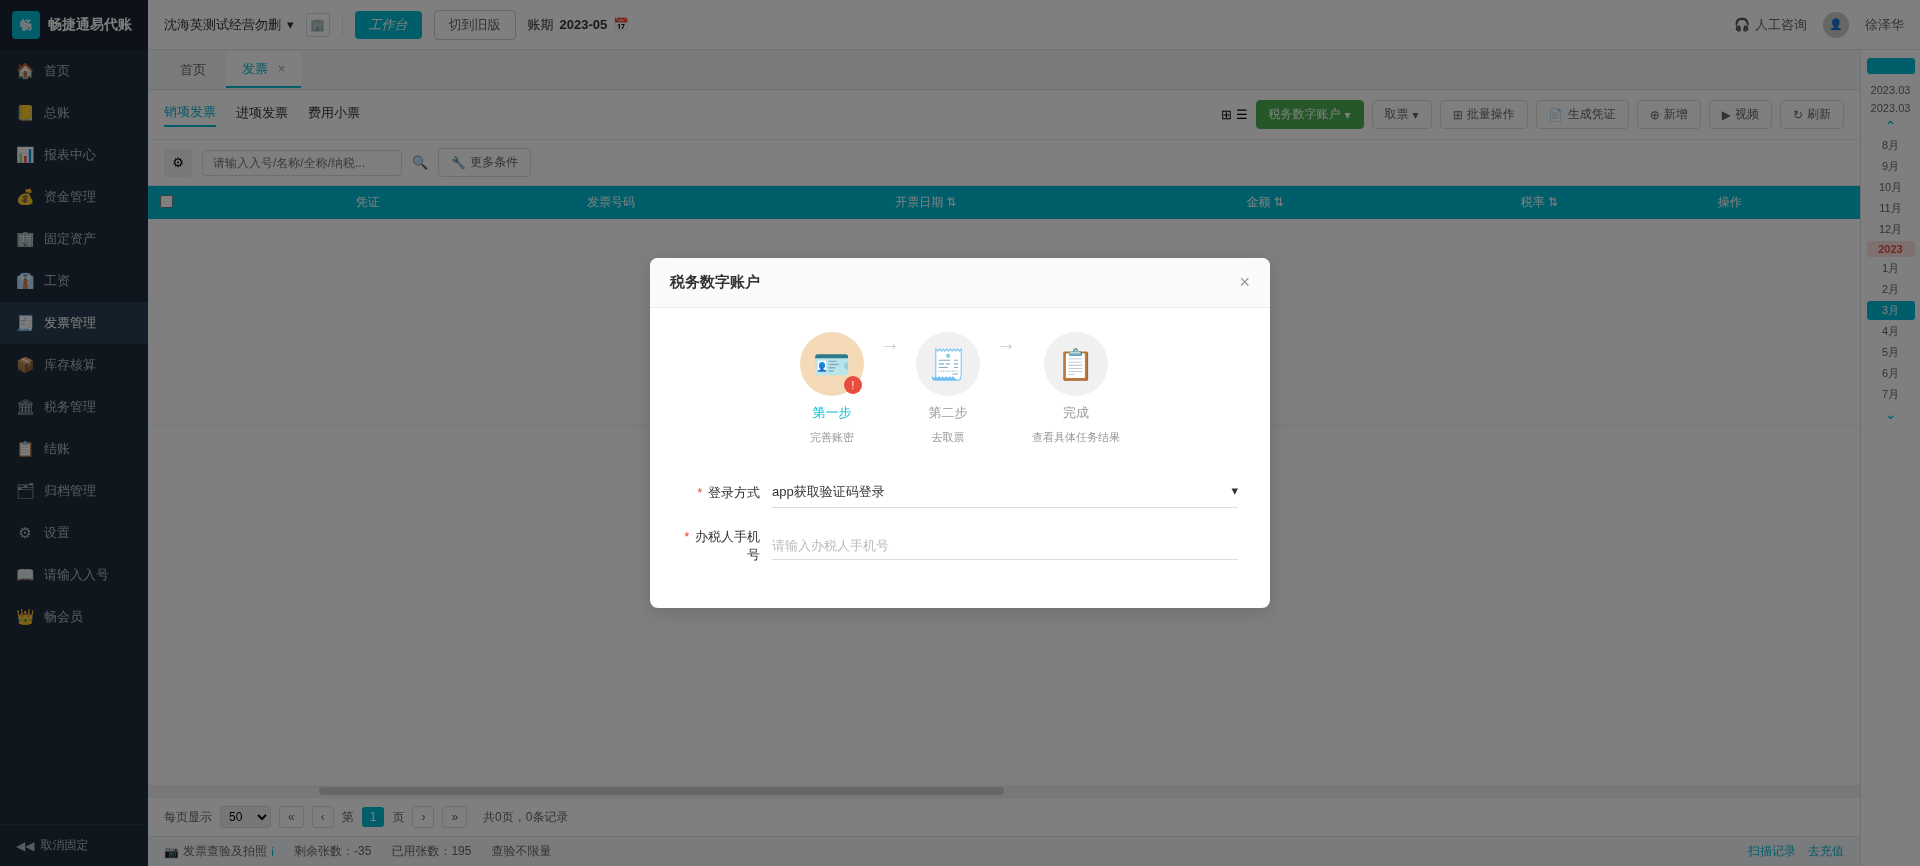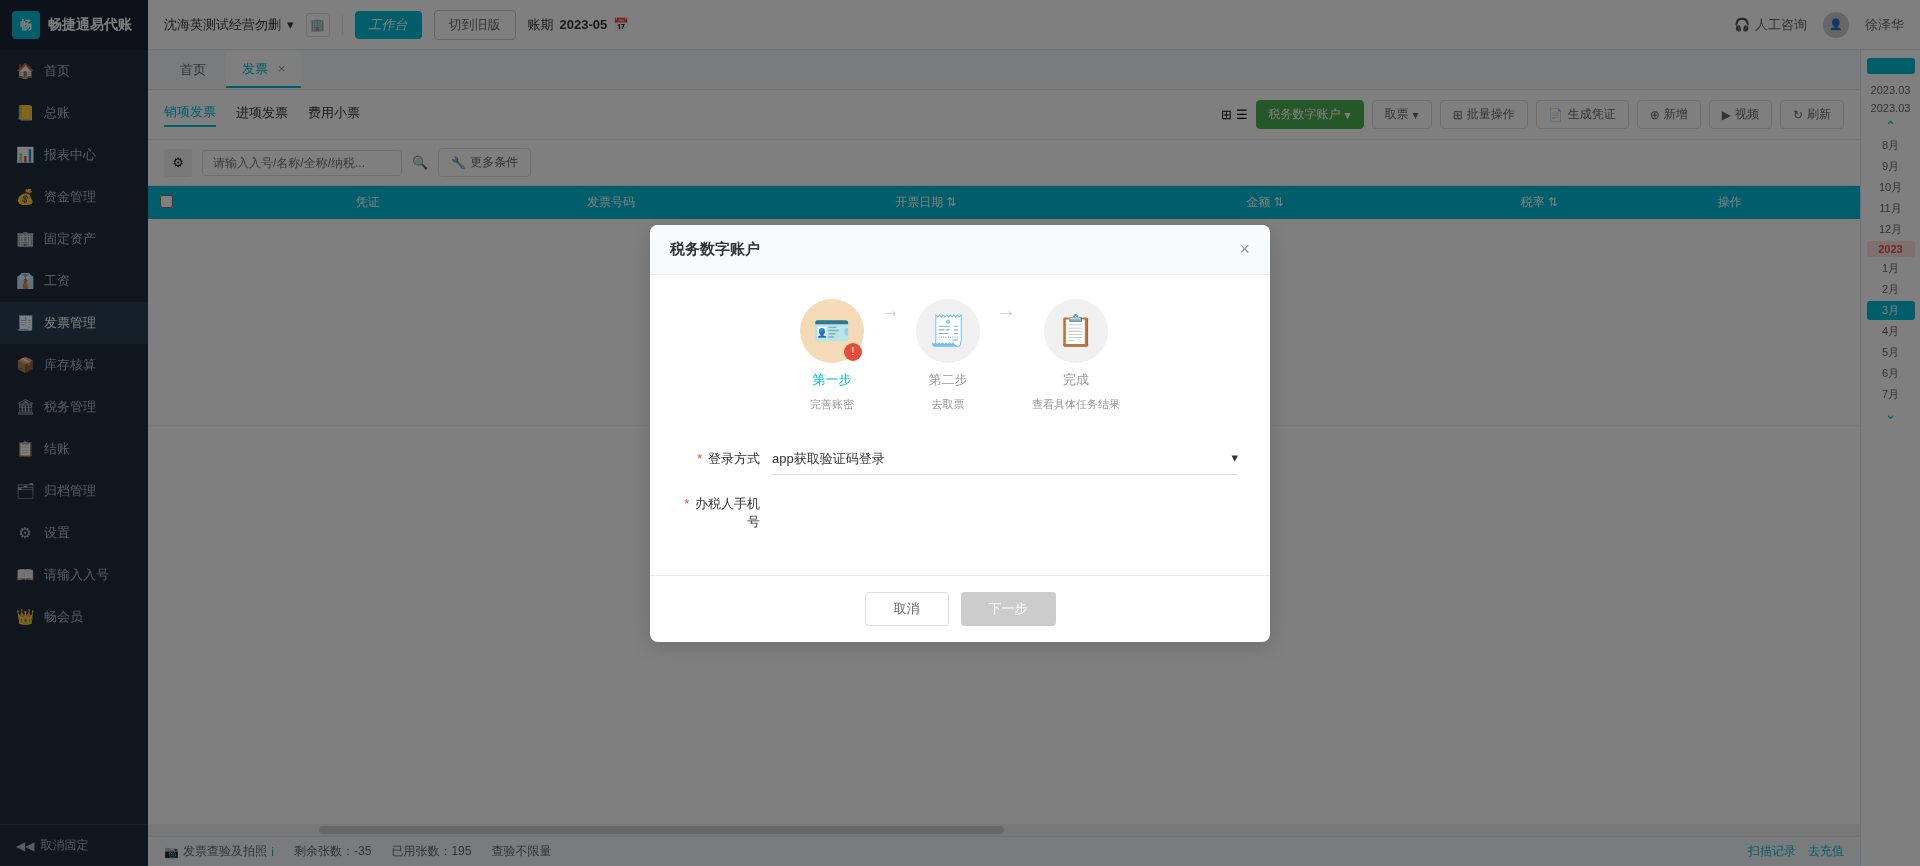--- a/index.html
+++ b/index.html
@@ -320,20 +320,36 @@
             </td>
           </tr>
         </tbody>
       </table>
     </div>
 
     <div class="scroll-bar-area">
       <div class="scroll-bar-thumb"></div>
     </div>
 
+    <div class="pagination">
+      <span>每页显示</span>
+      <select style="border:1px solid #ddd;border-radius:3px;padding:2px 4px;font-size:12px;">
+        <option>50</option>
+        <option>100</option>
+        <option>200</option>
+      </select>
+      <button class="pagination-btn">«</button>
+      <button class="pagination-btn">‹</button>
+      <span>第</span>
+      <span class="page-num">1</span>
+      <span>页</span>
+      <button class="pagination-btn">›</button>
+      <button class="pagination-btn">»</button>
+      <span style="margin-left:8px;">共0页，0条记录</span>
+    </div>
 
     <div class="footer-bar">
       <div style="display:flex;align-items:center;gap:4px;">
         <span>📷</span>
         <span>发票查验及拍照</span>
         <span style="color:#00bcd4;">ℹ</span>
       </div>
       <span>剩余张数：-35</span>
       <span>已用张数：195</span>
       <span>查验不限量</span>
@@ -424,21 +440,20 @@
           </div>
         </div>
       </div>
 
 
       <div class="form-group">
         <label class="form-label">
           <span class="required">*</span>
           <span>办税人手机号</span>
         </label>
-      </div>
-    </div>
-
-    <div class="dialog-footer">
-      <button class="btn-cancel">取消</button>
-      <button class="btn-next">下一步</button>
-    </div>
+        <div class="form-control">
+          <input type="text" class="input-field" placeholder="请输入办税人手机号" style="">
+        </div>
+      </div>
+    </div>
+
   </div>
 </div>
 
 </body></html>

